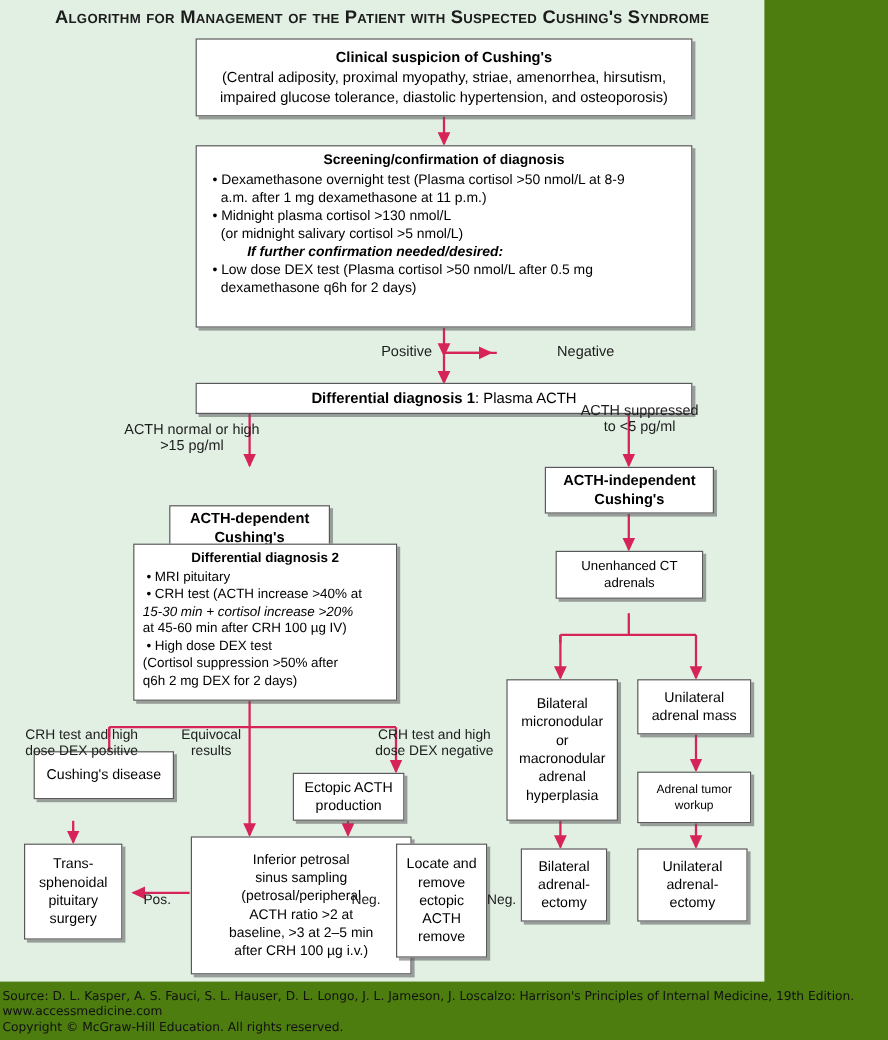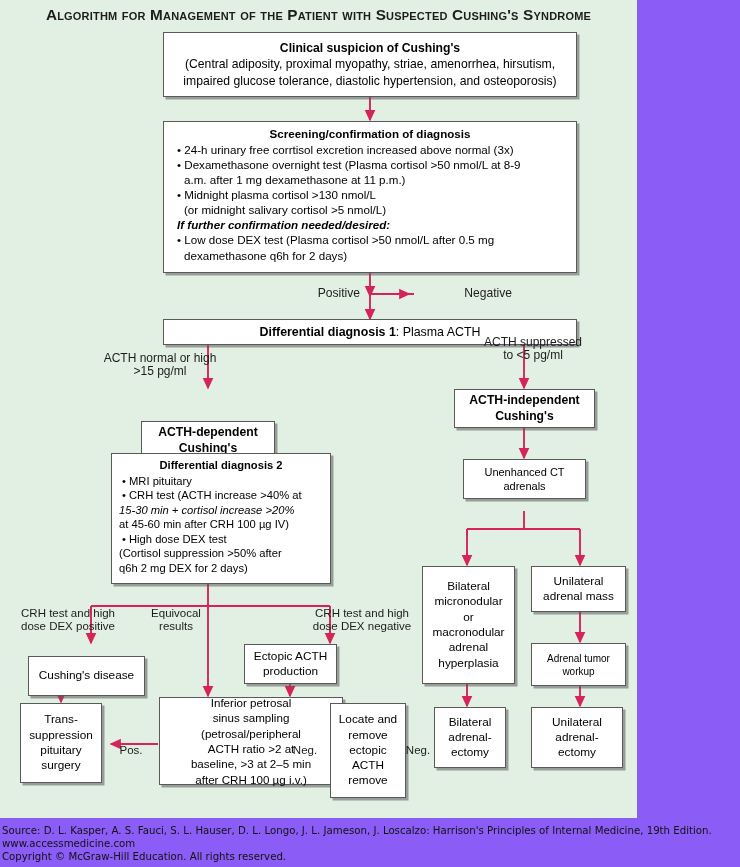--- a/index.html
+++ b/index.html
@@ -1,39 +1,39 @@
 <!DOCTYPE html>
 <html><head>
 <meta charset="utf-8">
 <title>Cushing's Syndrome Algorithm</title>
 <style>
   html,body{margin:0;padding:0;background:#ffffff;}
   body{font-family:"Liberation Sans","DejaVu Sans",sans-serif;-webkit-font-smoothing:antialiased;}
-  #page{position:relative;width:740px;height:867px;overflow:hidden;background:#8b5cf6;}
+  #page{position:relative;width:740px;height:867px;overflow:hidden;background:#4d7c0f;}
   #panel{position:absolute;left:0;top:0;width:637px;height:818px;background:#e2f0e4;}
   #svglayer{position:absolute;left:0;top:0;width:740px;height:867px;pointer-events:none;}
 
   .title{
     position:absolute;left:0;top:6px;width:637px;text-align:center;
     font-size:15.3px;font-weight:bold;color:#1c1c1c;
     font-variant:small-caps;letter-spacing:.2px;white-space:nowrap;
   }
 
   .box{
     position:absolute;background:#ffffff;border:1.3px solid #595959;
     box-shadow:2.5px 2.5px 0 rgba(90,90,90,.55);
     box-sizing:border-box;color:#000;
     display:flex;flex-direction:column;justify-content:center;
   }
   .box .hdr{font-weight:bold;text-align:center;display:block;}
   .box .ctr{text-align:center;display:block;}
   .box .li{display:block;text-indent:-7px;padding-left:10px;}
   .box .li:before{content:"\2022\00a0";}
   .box .cont{display:block;padding-left:10px;}
-  .box .bi{display:block;font-weight:bold;font-style:italic;padding-left:3px;}
+  .box .bi{display:block;font-weight:bold;font-style:italic;padding-left:3px;margin-left:29px;}
 
   .lbl{
     position:absolute;color:#1c1c1c;line-height:1.12;
     white-space:pre-line;
   }
   .lbl.c{text-align:center;}
   .lbl.l{text-align:right;}
   .lbl.r{text-align:right;}
 
   .footer{
@@ -115,21 +115,20 @@
   <div class="title">Algorithm for Management of the Patient with Suspected Cushing's Syndrome</div>
 
   <div class="box" style="left:163px;top:32px;width:414px;height:65px;font-size:12.2px;line-height:1.32;padding:4px 6px;">
     <span class="hdr">Clinical suspicion of Cushing's</span>
     <span class="ctr">(Central adiposity, proximal myopathy, striae, amenorrhea, hirsutism,</span>
     <span class="ctr">impaired glucose tolerance, diastolic hypertension, and osteoporosis)</span>
   </div>
 
   <div class="box" style="left:163px;top:121px;width:414px;height:152px;font-size:11.6px;line-height:1.30;padding:4px 10px;justify-content:flex-start;">
     <span class="hdr" style="margin-bottom:1px;">Screening/confirmation of diagnosis</span>
-    <span class="li">24-h urinary free corrtisol excretion increased above normal (3x)</span>
     <span class="li">Dexamethasone overnight test (Plasma cortisol &gt;50 nmol/L at 8-9</span>
     <span class="cont">a.m. after 1 mg dexamethasone at 11 p.m.)</span>
     <span class="li">Midnight plasma cortisol &gt;130 nmol/L</span>
     <span class="cont">(or midnight salivary cortisol &gt;5 nmol/L)</span>
     <span class="bi">If further confirmation needed/desired:</span>
     <span class="li">Low dose DEX test (Plasma cortisol &gt;50 nmol/L after 0.5 mg</span>
     <span class="cont">dexamethasone q6h for 2 days)</span>
   </div>
 
   <div class="box" style="left:163px;top:319px;width:414px;height:26px;font-size:12.4px;">
@@ -176,37 +175,37 @@
   <div class="box" style="left:531px;top:566px;width:95px;height:46px;font-size:11.8px;line-height:1.30;">
     <span class="ctr">Unilateral</span>
     <span class="ctr">adrenal mass</span>
   </div>
 
   <div class="box" style="left:531px;top:643px;width:95px;height:43px;font-size:10px;line-height:1.30;">
     <span class="ctr">Adrenal tumor</span>
     <span class="ctr">workup</span>
   </div>
 
-  <div class="box" style="left:28px;top:656px;width:117px;height:40px;font-size:11.8px;line-height:1.28;">
+  <div class="box" style="left:28px;top:626px;width:117px;height:40px;font-size:11.8px;line-height:1.28;">
     <span class="ctr">Cushing's disease</span>
   </div>
 
   <div class="box" style="left:244px;top:644px;width:93px;height:40px;font-size:11.8px;line-height:1.30;">
     <span class="ctr">Ectopic ACTH</span>
     <span class="ctr">production</span>
   </div>
 
   <div class="box" style="left:20px;top:703px;width:82px;height:80px;font-size:11.8px;line-height:1.30;">
     <span class="ctr">Trans-</span>
-    <span class="ctr">suppression</span>
+    <span class="ctr">sphenoidal</span>
     <span class="ctr">pituitary</span>
     <span class="ctr">surgery</span>
   </div>
 
-  <div class="box" style="left:159px;top:697px;width:184px;height:88px;font-size:11.6px;line-height:1.32;">
+  <div class="box" style="left:159px;top:697px;width:184px;height:115px;font-size:11.6px;line-height:1.32;">
     <span class="ctr">Inferior petrosal</span>
     <span class="ctr">sinus sampling</span>
     <span class="ctr">(petrosal/peripheral</span>
     <span class="ctr">ACTH ratio &gt;2 at</span>
     <span class="ctr">baseline, &gt;3  at 2–5 min</span>
     <span class="ctr">after CRH 100 µg i.v.)</span>
   </div>
 
   <div class="box" style="left:330px;top:703px;width:76px;height:95px;font-size:11.8px;line-height:1.30;">
     <span class="ctr">Locate and</span>

